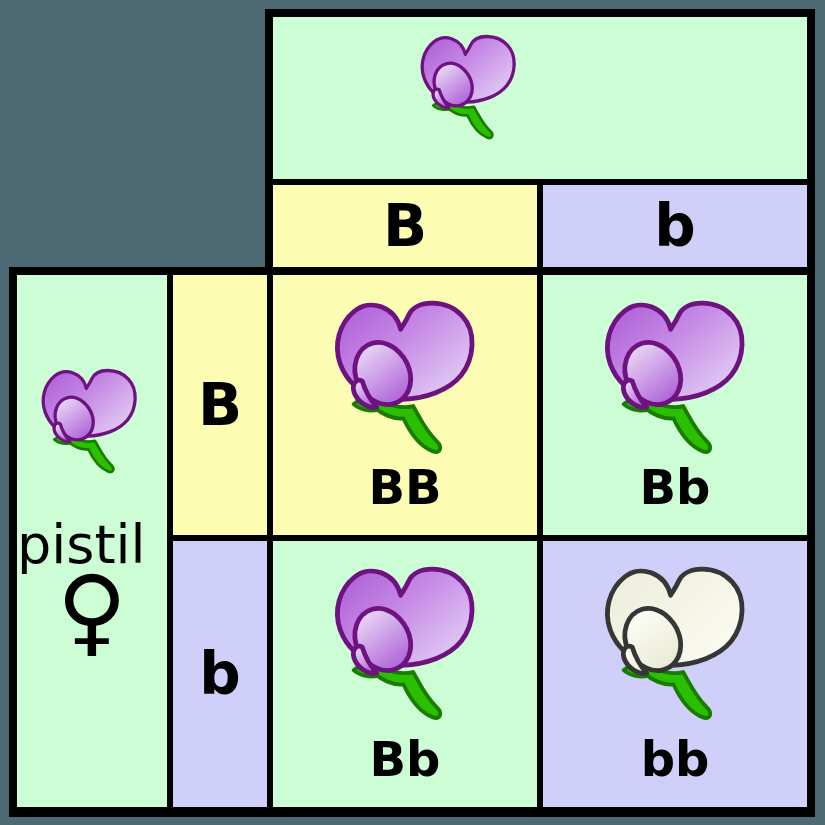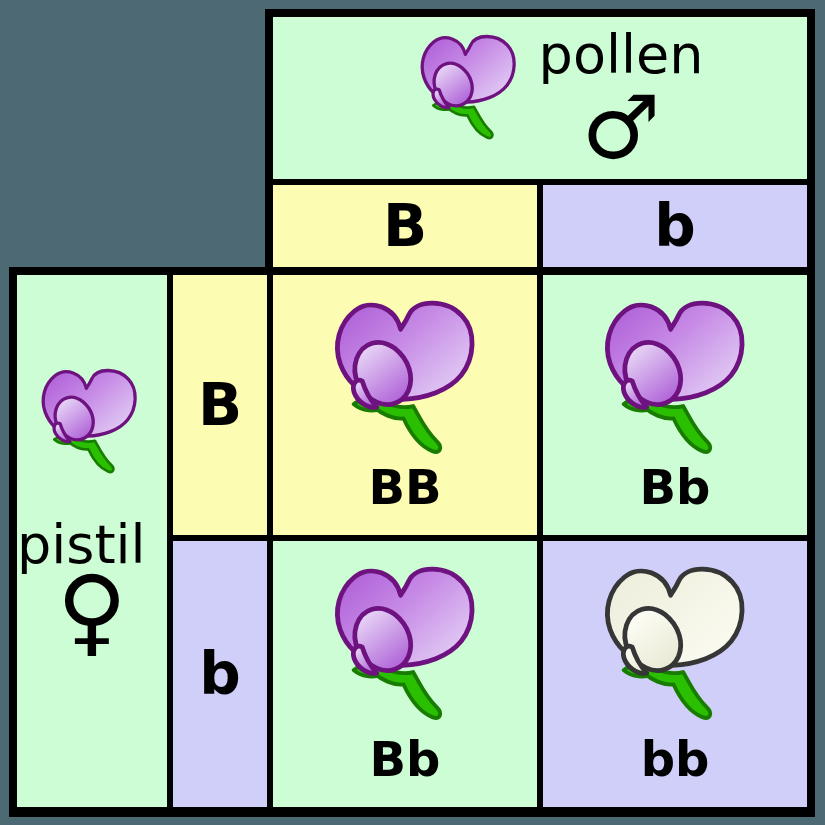--- a/index.html
+++ b/index.html
@@ -111,24 +111,20 @@
 
   <div class="blk blk-top"></div>
   <div class="blk blk-main"></div>
 
   <div class="cell pollen-header bg-green">
     <div class="flower f-pollen">
       <svg viewBox="0 0 180 200">
           <use href="#flower-purple"></use>
         </svg>
     </div>
-    <div class="pollen-text">
-      <div class="header-word">pollen</div>
-      <div class="gender-symbol">♂</div>
-    </div>
   </div>
 
   <div class="cell allele-top-B bg-yellow allele">
     <span>B</span>
   </div>
   <div class="cell allele-top-b bg-lav allele">
     <span>b</span>
   </div>
 
   <div class="cell pistil-header bg-green">

